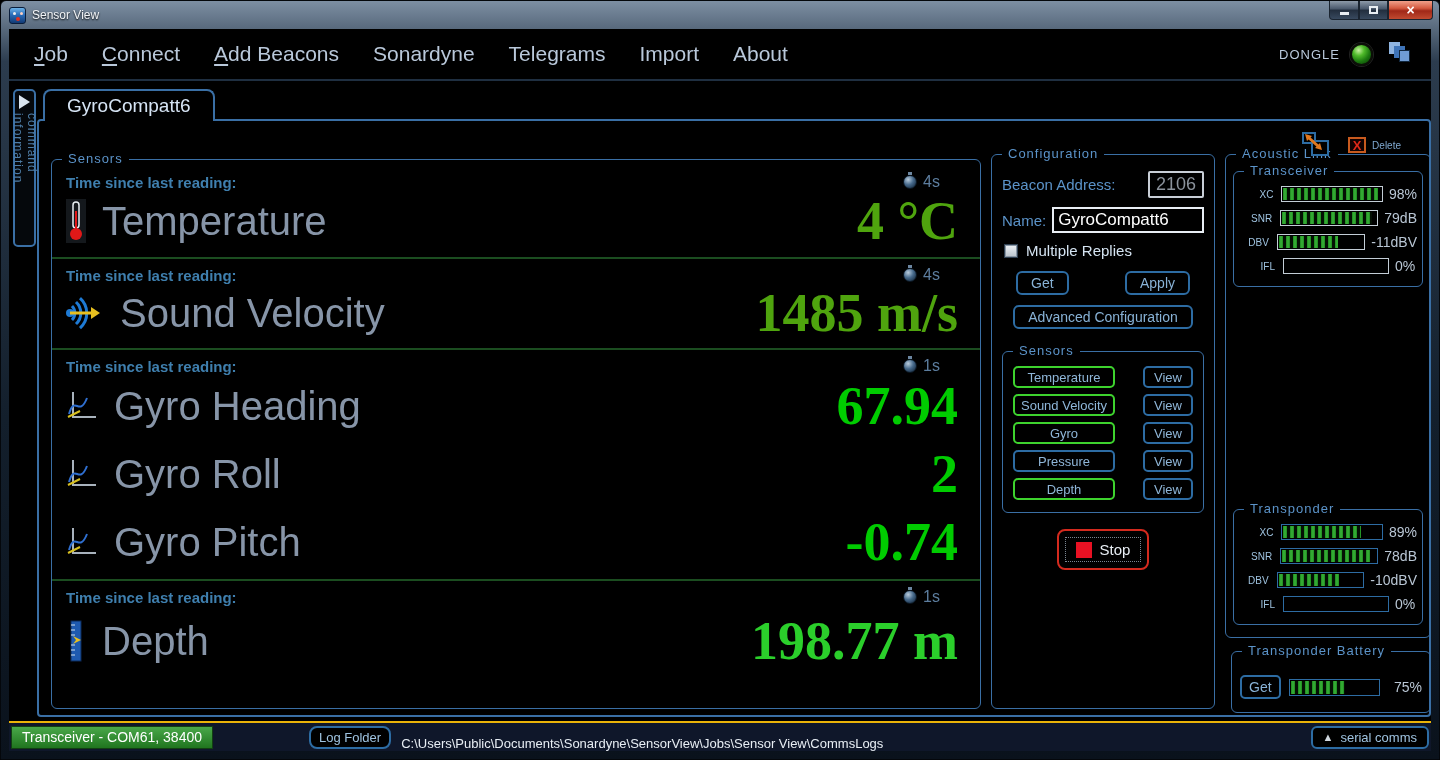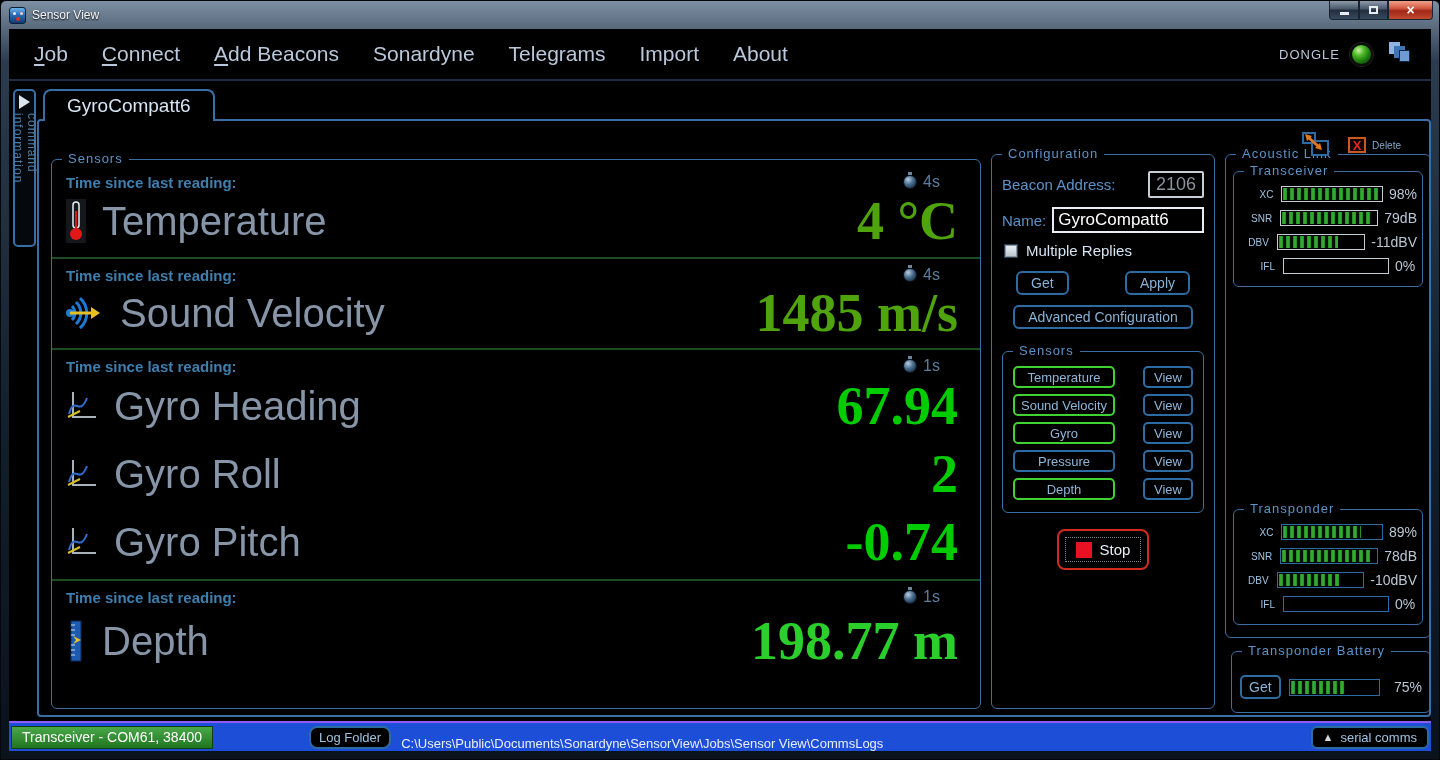--- a/index.html
+++ b/index.html
@@ -148,21 +148,21 @@
   .bar-val { color:#b9c6d4; font-size:14px; margin-left:6px; white-space:nowrap; }
 
   .battery-box { left:1192px; top:530px; width:200px; height:62px; display:flex;
                  align-items:center; padding:10px 8px 0; gap:8px; }
   .get-sm { border:2px solid #2d6ca3; border-radius:5px; background:#000; color:#88b2d6;
             font-size:14px; padding:2px 7px; cursor:pointer; }
   .bat-frame { width:112px; height:17px; border:1px solid #2d6ca3; background:#000; padding:1px; }
 
   
   .statusbar { height:30px; flex:none; display:flex; align-items:center; padding:0 2px;
-               border-top:2px solid #8b5cf6; background:#1d4ed8; }
+               border-top:2px solid #eab308; background:#0f172a; }
   .conn-chip { background:linear-gradient(180deg,#49a849,#20751f); border:1px solid #124012;
                color:#fff; font-size:14px; padding:2px 10px 3px; margin-right:96px; white-space:nowrap; }
   .logfolder-btn { border:2px solid #2d6ca3; border-radius:8px; background:#000; color:#9fc3e0;
                    font-size:13px; padding:2px 8px; cursor:pointer; white-space:nowrap; }
   .log-path { color:#e8eef4; font-size:13px; margin-left:10px; white-space:nowrap;margin-top:12px; }
   .serial-btn { margin-left:auto; border:2px solid #2d6ca3; border-radius:6px; background:#000;
                 display:flex; align-items:center; gap:7px; padding:2px 10px; cursor:pointer; }
   .serial-tri { color:#d0d8e0; font-size:11px; }
   .serial-label { color:#9fc3e0; font-size:13px; }
 

